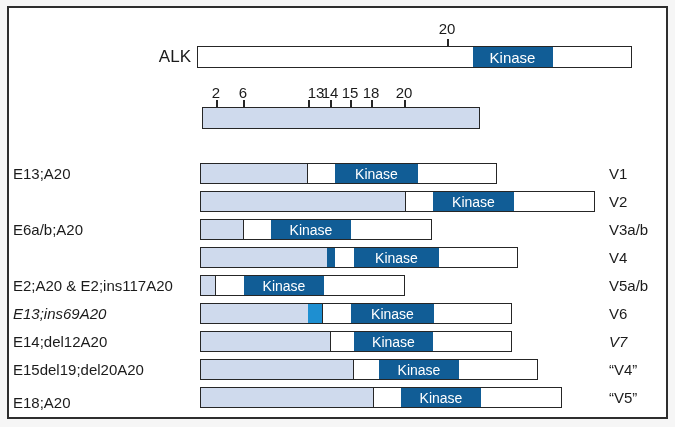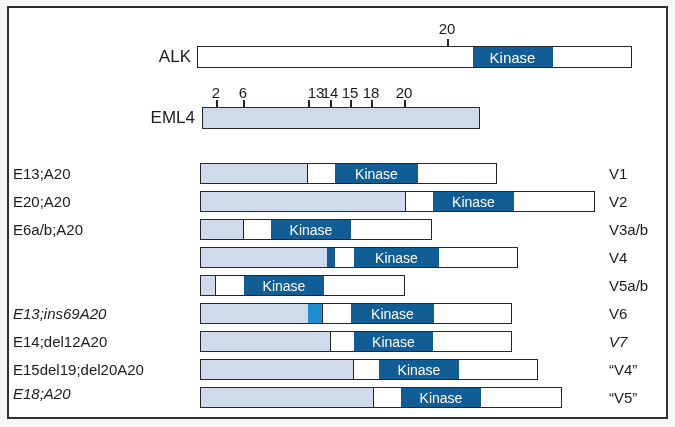--- a/index.html
+++ b/index.html
@@ -67,21 +67,20 @@
 <div id="canvas">
   <div class="frame"></div>
 
   <div class="gene-label" id="alk-label">ALK</div>
   <div id="alk-tick-label">20</div>
   <div id="alk-tick-line"></div>
   <div class="bar" id="alk-bar">
     <div id="alk-kinase">Kinase</div>
   </div>
 
-  <div class="gene-label" id="eml4-label">EML4</div>
   <div class="ticks-layer" id="eml4-ticks">
       <div class="tick-label" style="left: 216px;">2</div>
       <div class="tick-line" style="left: 216px;"></div>
       <div class="tick-label" style="left: 243px;">6</div>
       <div class="tick-line" style="left: 243px;"></div>
       <div class="tick-label" style="left: 316px;">13</div>
       <div class="tick-line" style="left: 308px;"></div>
       <div class="tick-label" style="left: 330px;">14</div>
       <div class="tick-line" style="left: 330px;"></div>
       <div class="tick-label" style="left: 350px;">15</div>
@@ -95,21 +94,20 @@
 
   <div class="rows-layer" id="variant-rows">
       <div class="fusion-label" style="top: 163px;">E13;A20</div>
       <div class="vbar" style="top: 163px; width: 297px;">
         <div class="seg seg-eml4 br" style="width: 107px;"></div>
         <div class="seg seg-gap" style="width: 27px;"></div>
         <div class="seg seg-kinase" style="width: 83px;">Kinase</div>
         <div class="seg seg-tail" style="width: 80px;"></div>
       </div>
       <div class="variant-label" style="top: 163px;">V1</div>
-      <div class="fusion-label" style="top: 191px;">E20;A20</div>
       <div class="vbar" style="top: 191px; width: 395px;">
         <div class="seg seg-eml4 br" style="width: 205px;"></div>
         <div class="seg seg-gap" style="width: 27px;"></div>
         <div class="seg seg-kinase" style="width: 81px;">Kinase</div>
         <div class="seg seg-tail" style="width: 82px;"></div>
       </div>
       <div class="variant-label" style="top: 191px;">V2</div>
       <div class="fusion-label" style="top: 219px;">E6a/b;A20</div>
       <div class="vbar" style="top: 219px; width: 232px;">
         <div class="seg seg-eml4 br" style="width: 43px;"></div>
@@ -119,20 +117,21 @@
       </div>
       <div class="variant-label" style="top: 219px;">V3a/b</div>
       <div class="vbar" style="top: 247px; width: 318px;">
         <div class="seg seg-eml4" style="width: 126px;"></div>
         <div class="seg seg-insdark" style="width: 8px;"></div>
         <div class="seg seg-gap" style="width: 19px;"></div>
         <div class="seg seg-kinase" style="width: 85px;">Kinase</div>
         <div class="seg seg-tail" style="width: 80px;"></div>
       </div>
       <div class="variant-label" style="top: 247px; text-align: right;">V4</div>
+      <div class="fusion-label" style="top: 275px;">E2;A20 &amp; E2;ins117A20</div>
       <div class="vbar" style="top: 275px; width: 205px;">
         <div class="seg seg-eml4 br" style="width: 15px;"></div>
         <div class="seg seg-gap" style="width: 28px;"></div>
         <div class="seg seg-kinase" style="width: 80px;">Kinase</div>
         <div class="seg seg-tail" style="width: 82px;"></div>
       </div>
       <div class="variant-label" style="top: 275px;">V5a/b</div>
       <div class="fusion-label" style="top: 303px; font-style: italic;">E13;ins69A20</div>
       <div class="vbar" style="top: 303px; width: 312px;">
         <div class="seg seg-eml4" style="width: 107px;"></div>
@@ -151,21 +150,21 @@
       </div>
       <div class="variant-label" style="top: 331px; font-style: italic;">V7</div>
       <div class="fusion-label" style="top: 359px;">E15del19;del20A20</div>
       <div class="vbar" style="top: 359px; width: 338px;">
         <div class="seg seg-eml4 br" style="width: 153px;"></div>
         <div class="seg seg-gap" style="width: 25px;"></div>
         <div class="seg seg-kinase" style="width: 80px;">Kinase</div>
         <div class="seg seg-tail" style="width: 80px;"></div>
       </div>
       <div class="variant-label" style="top: 359px;">“V4”</div>
-      <div class="fusion-label" style="top: 383px; font-style: italic;">E18;A20</div>
+      <div class="fusion-label" style="top: 392px;">E18;A20</div>
       <div class="vbar" style="top: 387px; width: 362px;">
         <div class="seg seg-eml4 br" style="width: 173px;"></div>
         <div class="seg seg-gap" style="width: 27px;"></div>
         <div class="seg seg-kinase" style="width: 80px;">Kinase</div>
         <div class="seg seg-tail" style="width: 82px;"></div>
       </div>
       <div class="variant-label" style="top: 387px;">“V5”</div>
     </div>
 </div>
 

